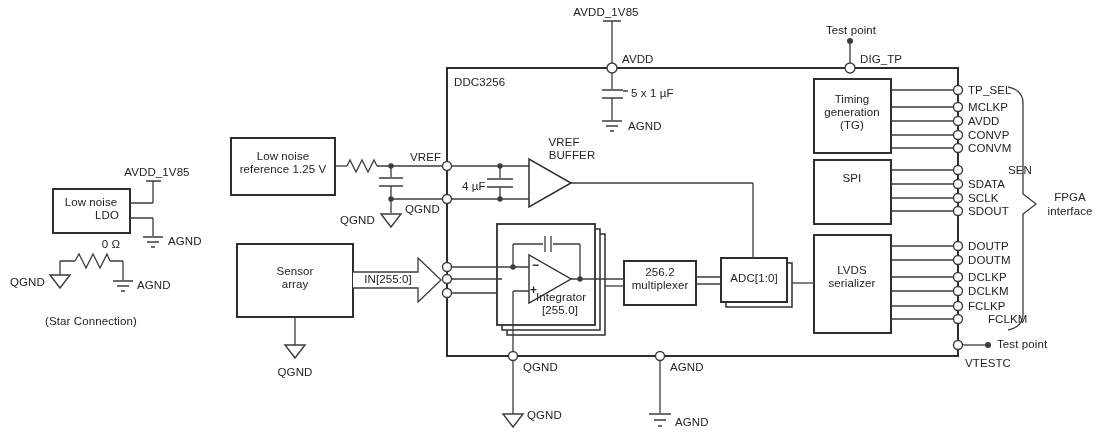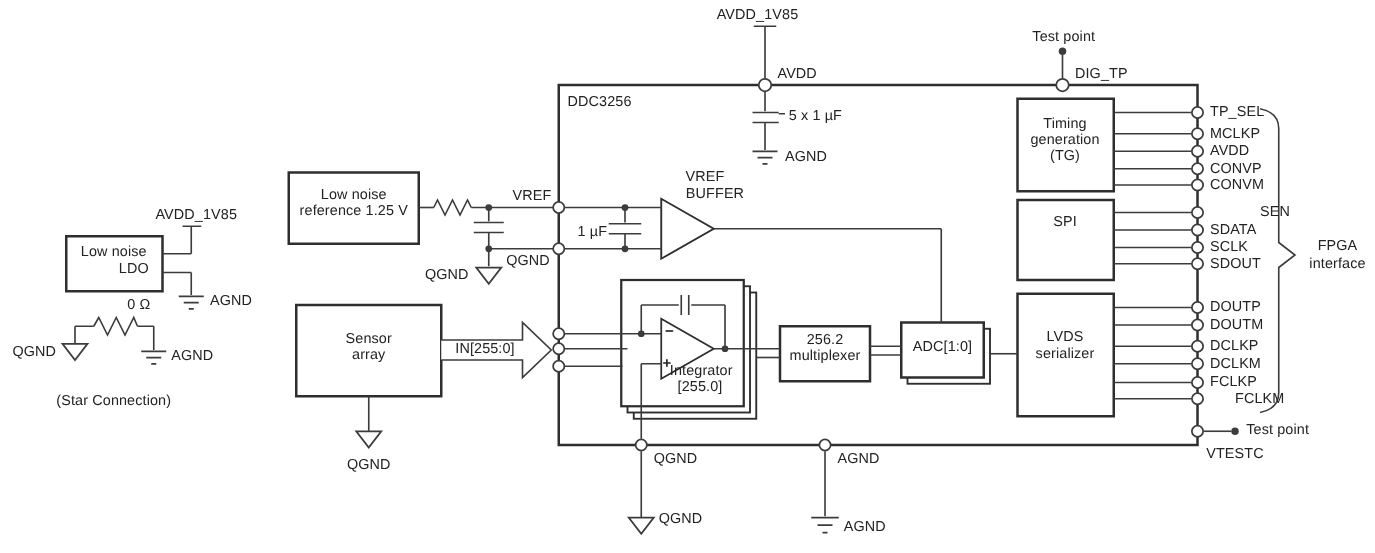--- a/index.html
+++ b/index.html
@@ -179,21 +179,21 @@
 <span class="lbl ctr" style="left:93px;top:238px;padding-left:36px;">0 Ω</span>
 <span class="lbl" style="left:10px;top:276px;">QGND</span>
 <span class="lbl" style="left:137px;top:279px;">AGND</span>
 <span class="lbl ctr" style="left:91px;top:315px;">(Star Connection)</span>
 
 <span class="lbl ctr" style="left:283px;top:150px;">Low noise</span>
 <span class="lbl ctr" style="left:283px;top:163px;">reference 1.25 V</span>
 <span class="lbl" style="left:410px;top:151px;">VREF</span>
 <span class="lbl" style="left:340px;top:214px;">QGND</span>
 <span class="lbl" style="left:405px;top:203px;">QGND</span>
-<span class="lbl" style="left:462px;top:180px;">1 µF</span>
+<span class="lbl" style="left:462px;top:180px;">4 µF</span>
 <span class="lbl ctr" style="left:564px;top:136px;">VREF</span>
 <span class="lbl ctr" style="left:564px;top:149px;padding-left:16px;">BUFFER</span>
 
 <span class="lbl ctr" style="left:295px;top:265px;">Sensor</span>
 <span class="lbl ctr" style="left:295px;top:278px;">array</span>
 <span class="lbl ctr" style="left:388px;top:273px;">IN[255:0]</span>
 <span class="lbl ctr" style="left:295px;top:366px;">QGND</span>
 
 <span class="lbl sign" style="left:532px;top:259px;">−</span>
 <span class="lbl sign" style="left:530px;top:284px;">+</span>

